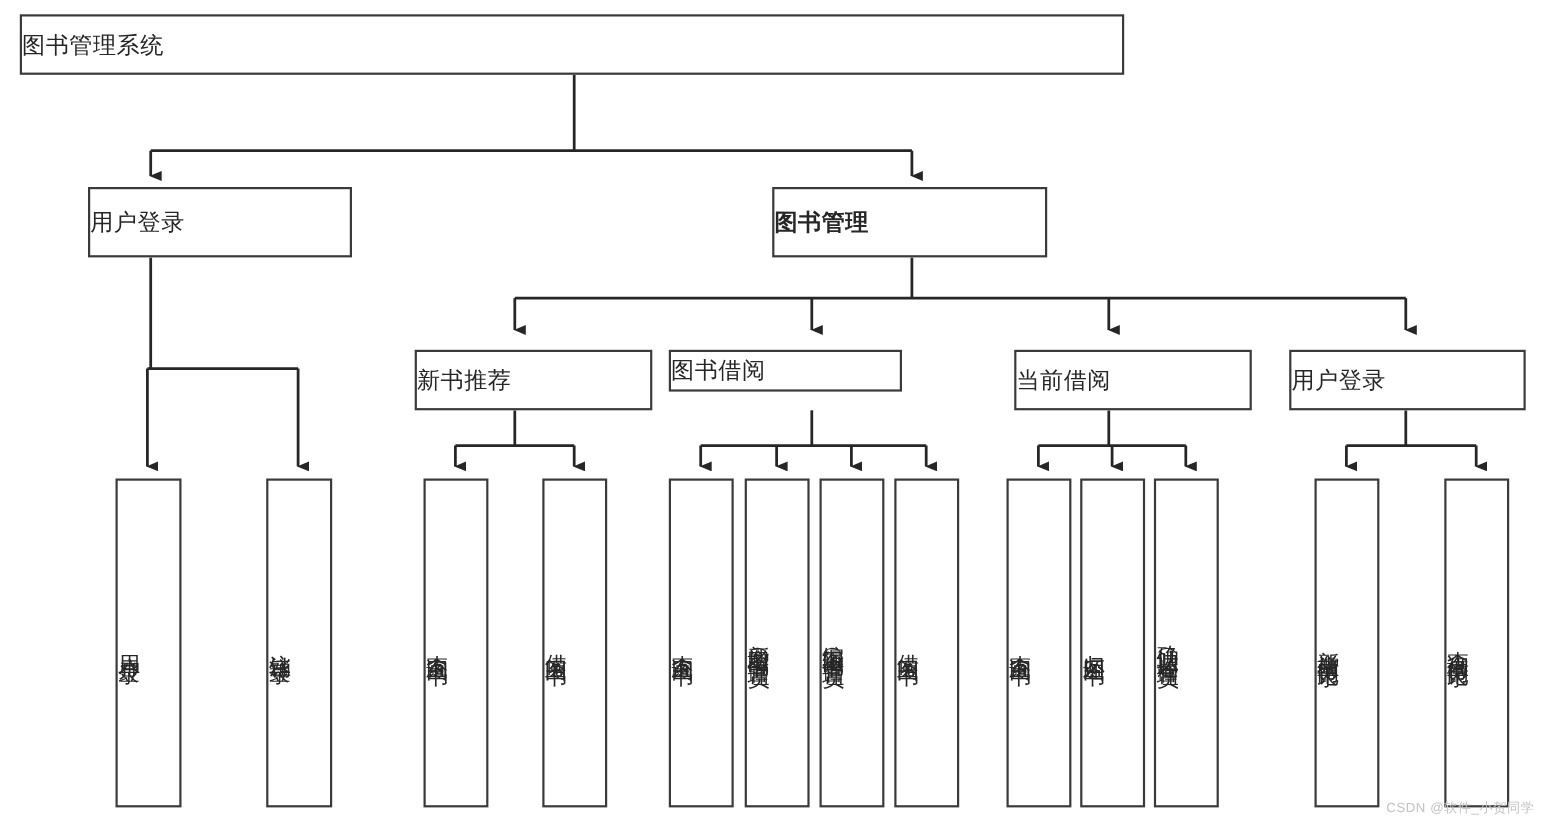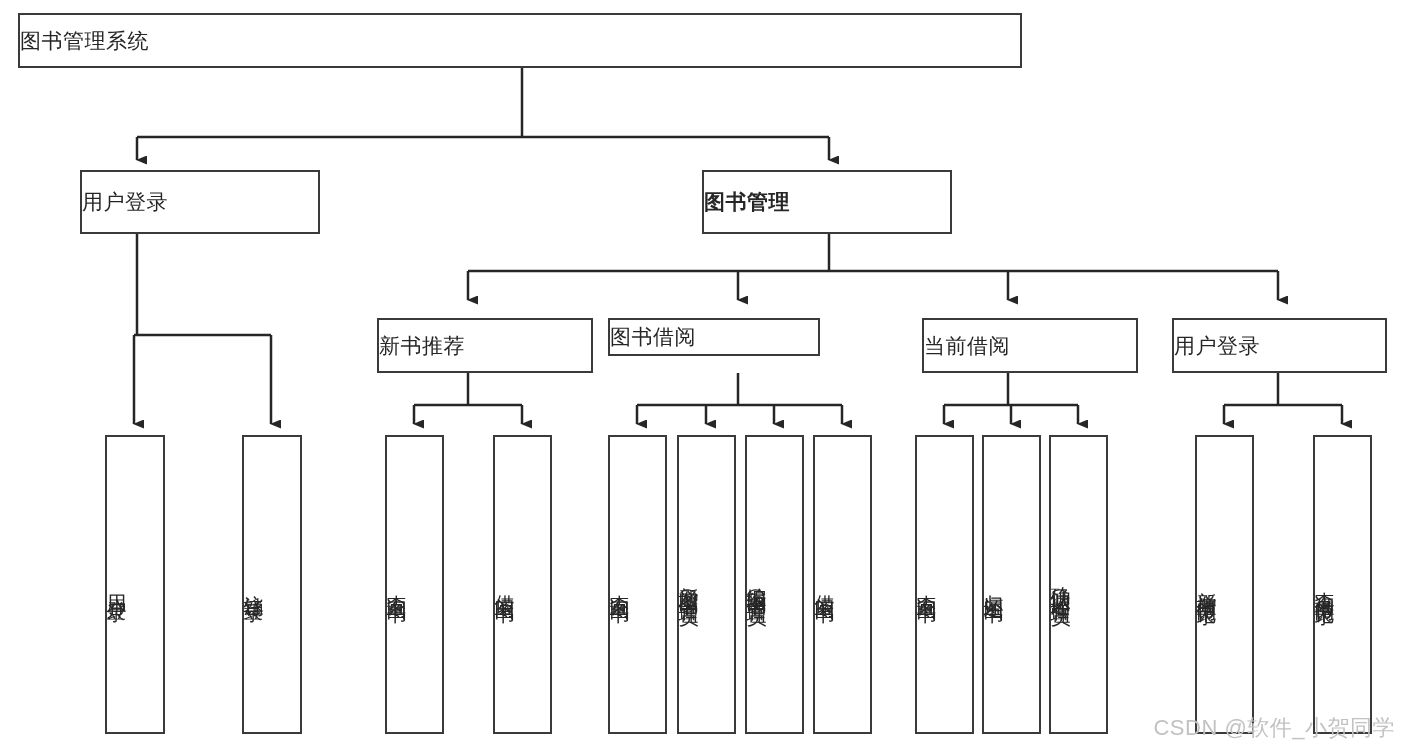--- a/index.html
+++ b/index.html
@@ -52,21 +52,21 @@
   }
   .node-box .label {
     display: block;
     text-align: center;
     white-space: nowrap;
   }
   .watermark {
     position: absolute;
     right: 10px;
     bottom: 4px;
-    font-size: 22px;
+    font-size: 12px;
     color: #c2c2c2;
     letter-spacing: 0.5px;
     white-space: nowrap;
     pointer-events: none;
   }
 </style>
 </head>
 <body>
 
 <div id="diagram-root">

